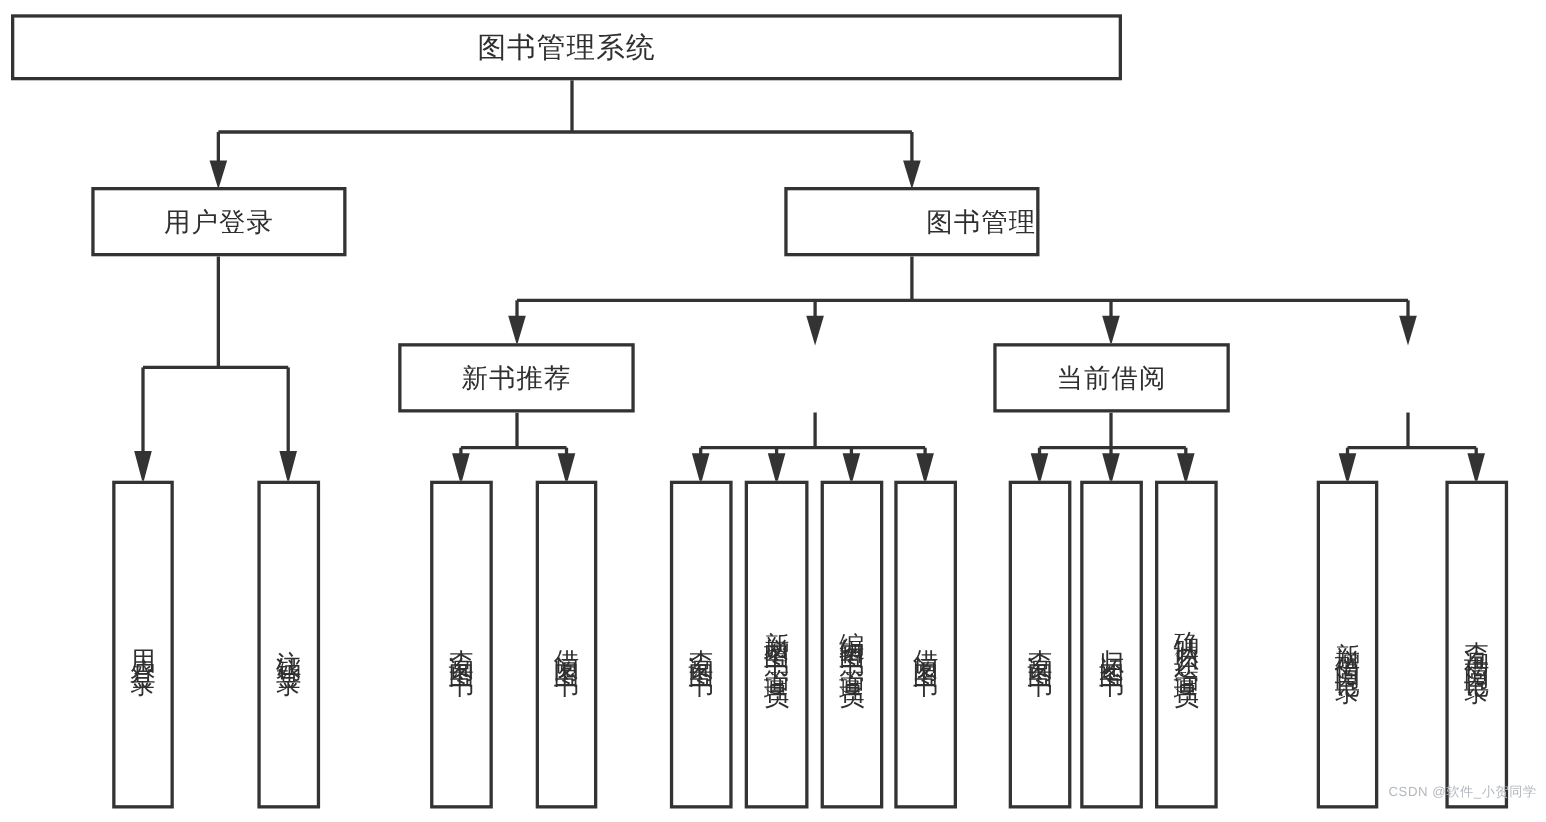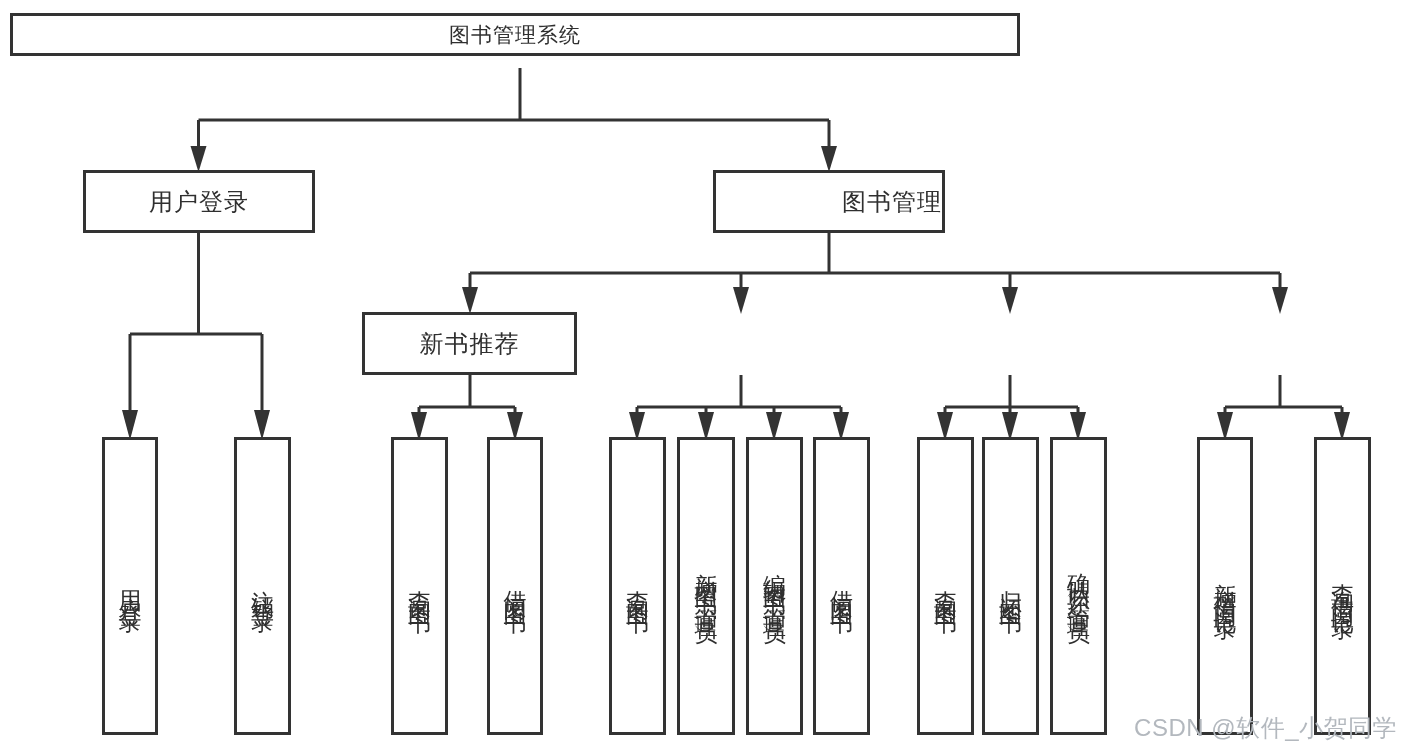--- a/index.html
+++ b/index.html
@@ -31,21 +31,21 @@
     display: flex;
     align-items: center;
     justify-content: center;
     color: #2f2f2f;
   }
   .box.h {
     font-size: 24px;
     letter-spacing: 1px;
     white-space: nowrap;
   }
-  .box.root { left: 10px; top: 13px; width: 1010px; height: 43px; font-size: 21px; }
+  .box.root { left: 10px; top: 13px; width: 1010px; height: 60px; font-size: 26px; }
   .box.l2a  { left: 83px;  top: 170px; width: 232px; height: 63px; }
   .box.l2b  { left: 713px; top: 170px; width: 232px; height: 63px; justify-content: flex-end; }
   .box.l3   { top: 312px; height: 63px; width: 215px; }
   .box.l3a  { left: 362px; }
   .box.l3b  { left: 633px; }
   .box.l3c  { left: 903px; }
   .box.l3d  { left: 1173px; }
   .leaf {
     position: absolute;
     top: 437px;
@@ -75,21 +75,21 @@
   .lfC4 { left: 813px;  width: 57px; }
   .lfD1 { left: 917px;  width: 57px; }
   .lfD2 { left: 982px;  width: 57px; }
   .lfD3 { left: 1050px; width: 57px; }
   .lfE1 { left: 1197px; width: 56px; }
   .lfE2 { left: 1314px; width: 57px; }
   .watermark {
     position: absolute;
     right: 8px;
     top: 712px;
-    font-size: 24px;
+    font-size: 12px;
     color: #b3b8be;
     letter-spacing: 0.5px;
     z-index: 10;
     white-space: nowrap;
   }
 </style>
 </head>
 <body>
 
 <div class="canvas">
@@ -167,20 +167,23 @@
   <div class="box h l2a">
     <span>用户登录</span>
   </div>
   <div class="box h l2b">
     <span>图书管理</span>
   </div>
 
   <div class="box h l3 l3a">
     <span>新书推荐</span>
   </div>
+  <div class="box h l3 l3c">
+    <span>当前借阅</span>
+  </div>
 
   <div class="leaf lfA1">
     <span>用户登录</span>
   </div>
   <div class="leaf lfA2">
     <span>注销登录</span>
   </div>
 
   <div class="leaf lfB1">
     <span>查询图书</span>

